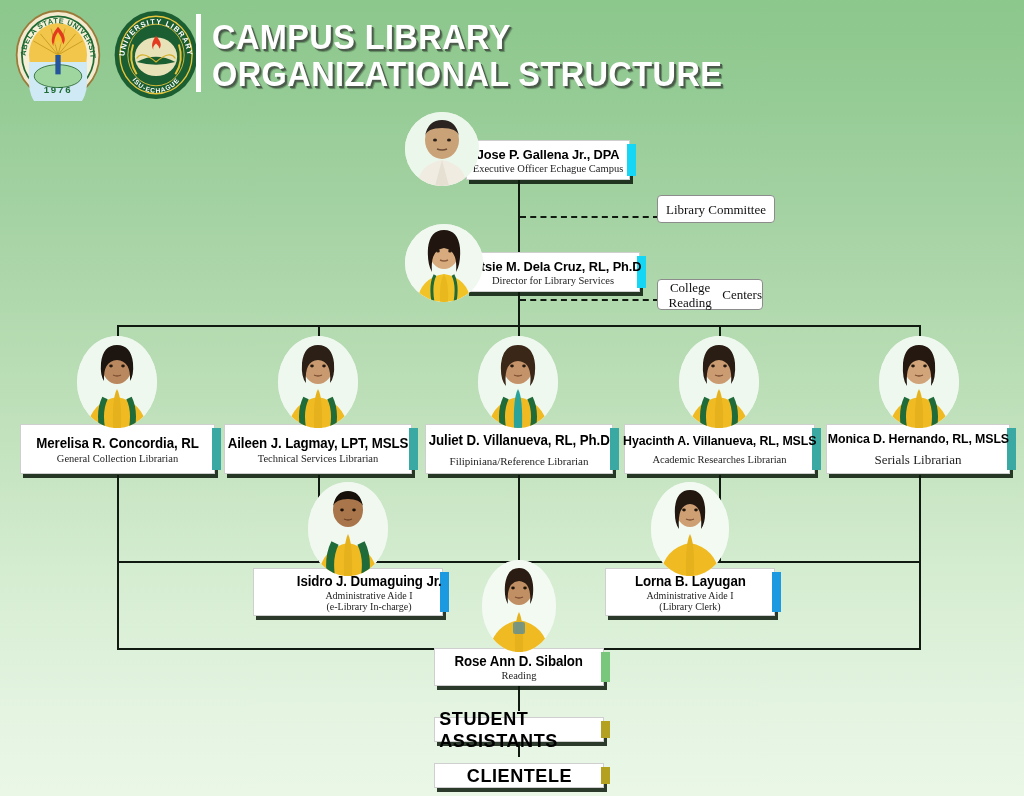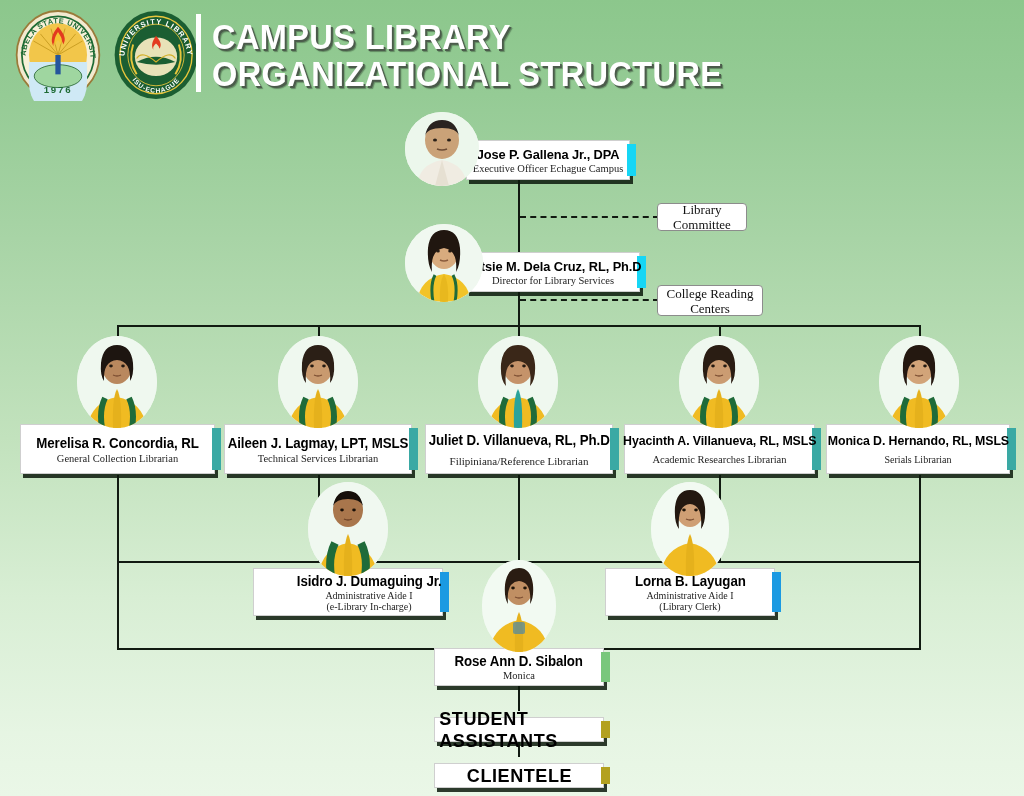--- a/index.html
+++ b/index.html
@@ -204,24 +204,24 @@
   <div class="ln v" style="left:348px; top:561px; height:13px;"></div>
   <div class="ln v" style="left:690px; top:561px; height:13px;"></div>
 
   <div class="ln v" style="left:518px; top:561px; height:88px;"></div>
 
   <div class="ln h" style="left:117px; top:648px; width:804px;"></div>
 
   <div class="ln v" style="left:518px; top:686px; height:25px;"></div>
   <div class="ln v" style="left:518px; top:733px; height:24px;"></div>
 
-  <div class="plainbox" style="left:657px; top:203px; width:90px; height:28px;">
+  <div class="plainbox" style="left:657px; top:195px; width:118px; height:28px;">
     <span>Library Committee</span>
   </div>
-  <div class="plainbox" style="left:657px; top:285px; width:106px; height:31px; flex-direction:column;">
+  <div class="plainbox" style="left:657px; top:279px; width:106px; height:31px; flex-direction:row;">
     <span>College Reading</span>
     <span>Centers</span>
   </div>
 
   <div class="photo" style="left:405px; top:112px; width:74px; height:74px;">
     <svg viewBox="0 0 74 74">
       <rect width="74" height="74" fill="#ecf7ec"></rect>
       <ellipse cx="37" cy="28" rx="17" ry="19" fill="#caa278"></ellipse>
       <path d="M20 24 q3 -16 17 -16 q14 0 17 16 q-2 -8 -17 -8 q-15 0 -17 8 z" fill="#2a2320"></path>
       <ellipse cx="30" cy="28" rx="2" ry="1.6" fill="#2a2018"></ellipse>
@@ -338,21 +338,21 @@
     <div class="rl" style="font-size:11px; margin-top:7px;">Filipiniana/Reference Librarian</div>
   </div>
   <div class="card" style="left:624px; top:424px; width:191px; height:50px;">
     <div class="accent" style="background:#3aa9a4;"></div>
     <div class="nm" style="font-size:13px;">Hyacinth A. Villanueva, RL, MSLS</div>
     <div class="rl" style="font-size:10.5px; margin-top:6px;">Academic Researches Librarian</div>
   </div>
   <div class="card" style="left:826px; top:424px; width:184px; height:50px;">
     <div class="accent" style="background:#3aa9a4;"></div>
     <div class="nm" style="font-size:13px;">Monica D. Hernando, RL, MSLS</div>
-    <div class="rl" style="font-size:10px; margin-top:6px;text-align:right;">Serials Librarian</div>
+    <div class="rl" style="font-size:13px; margin-top:6px;text-align:right;">Serials Librarian</div>
   </div>
 
   <div class="photo" style="left:308px; top:482px; width:80px; height:94px;">
     <svg viewBox="0 0 80 94">
         <rect width="80" height="94" fill="#f0f8f0"></rect>
       <ellipse cx="40" cy="28" rx="15" ry="17" fill="#a9764c"></ellipse>
       <path d="M25 24 q3 -15 15 -15 q12 0 15 15 q-3 -7 -15 -7 q-12 0 -15 7 z" fill="#160f0a"></path>
       <ellipse cx="34" cy="28" rx="1.8" ry="1.4" fill="#1a1008"></ellipse>
         <ellipse cx="46" cy="28" rx="1.8" ry="1.4" fill="#1a1008"></ellipse>
       <path d="M36 37 q4 2 8 0" stroke="#6d4227" stroke-width="1.3" fill="none"></path>
@@ -396,21 +396,21 @@
         <ellipse cx="43" cy="28" rx="1.8" ry="1.4" fill="#1f1509"></ellipse>
       <path d="M33 37 q4 2 8 0" stroke="#7d4f33" stroke-width="1.3" fill="none"></path>
       <path d="M7 92 q4 -27 30 -32 q26 5 30 32 z" fill="#f0bb22"></path>
       <path d="M37 52 q-5 10 -4 40 h8 q1 -30 -4 -40 z" fill="#e5b11c"></path>
       <rect x="31" y="62" width="12" height="12" rx="2" fill="#2f7fbf" opacity="0.6"></rect>
     </svg>
   </div>
   <div class="card" style="left:434px; top:648px; width:170px; height:38px;">
     <div class="accent" style="background:#79c77c;"></div>
     <div class="nm" style="font-size:14px;">Rose Ann D. Sibalon</div>
-    <div class="rl" style="font-size:10.5px; margin-top:1px;">Monica</div>
+    <div class="rl" style="font-size:10.5px; margin-top:1px;">Reading</div>
   </div>
 
   <div class="barcard" style="left:434px; top:710px; width:170px; height:25px;">
     <div class="accent" style="background:#b3a11f;"></div>
     <div class="bartxt">STUDENT ASSISTANTS</div>
   </div>
   <div class="barcard" style="left:434px; top:756px; width:170px; height:25px;">
     <div class="accent" style="background:#b3a11f;"></div>
     <div class="bartxt">CLIENTELE</div>
   </div>

